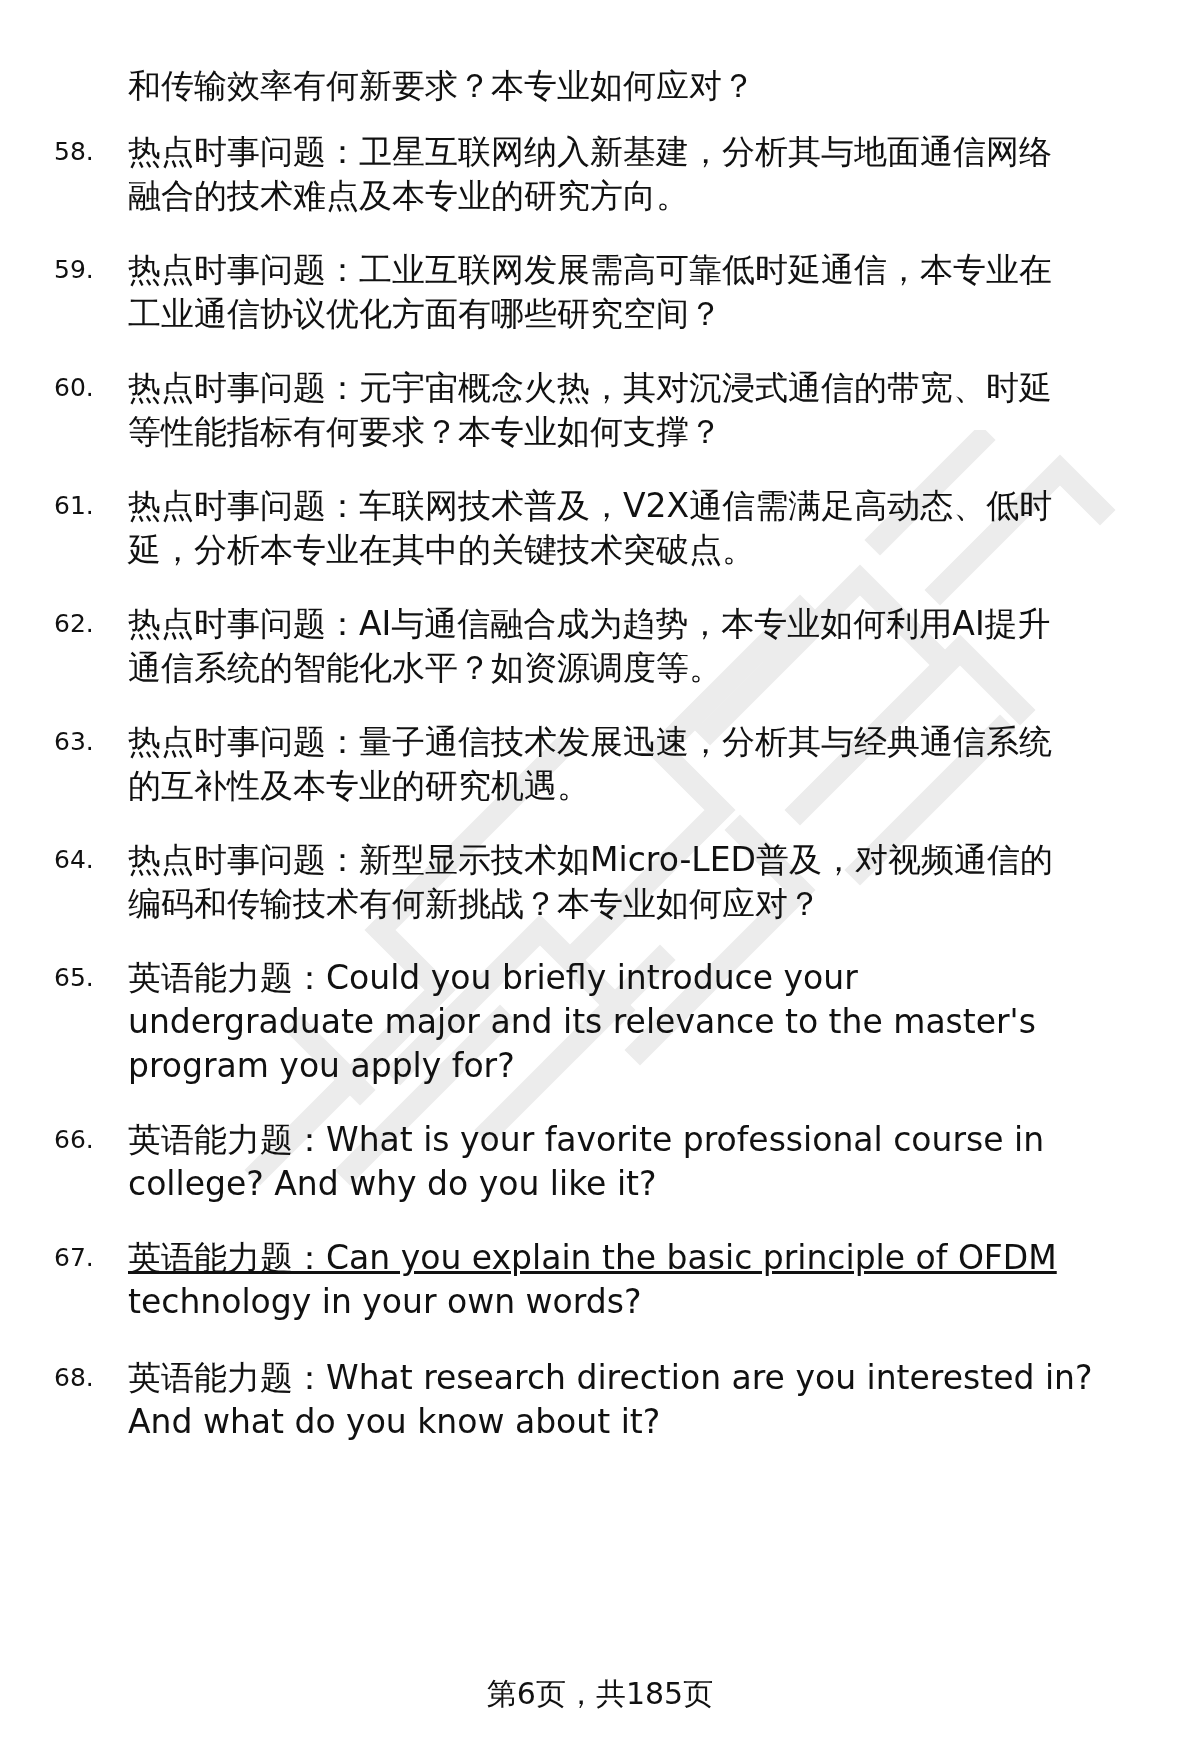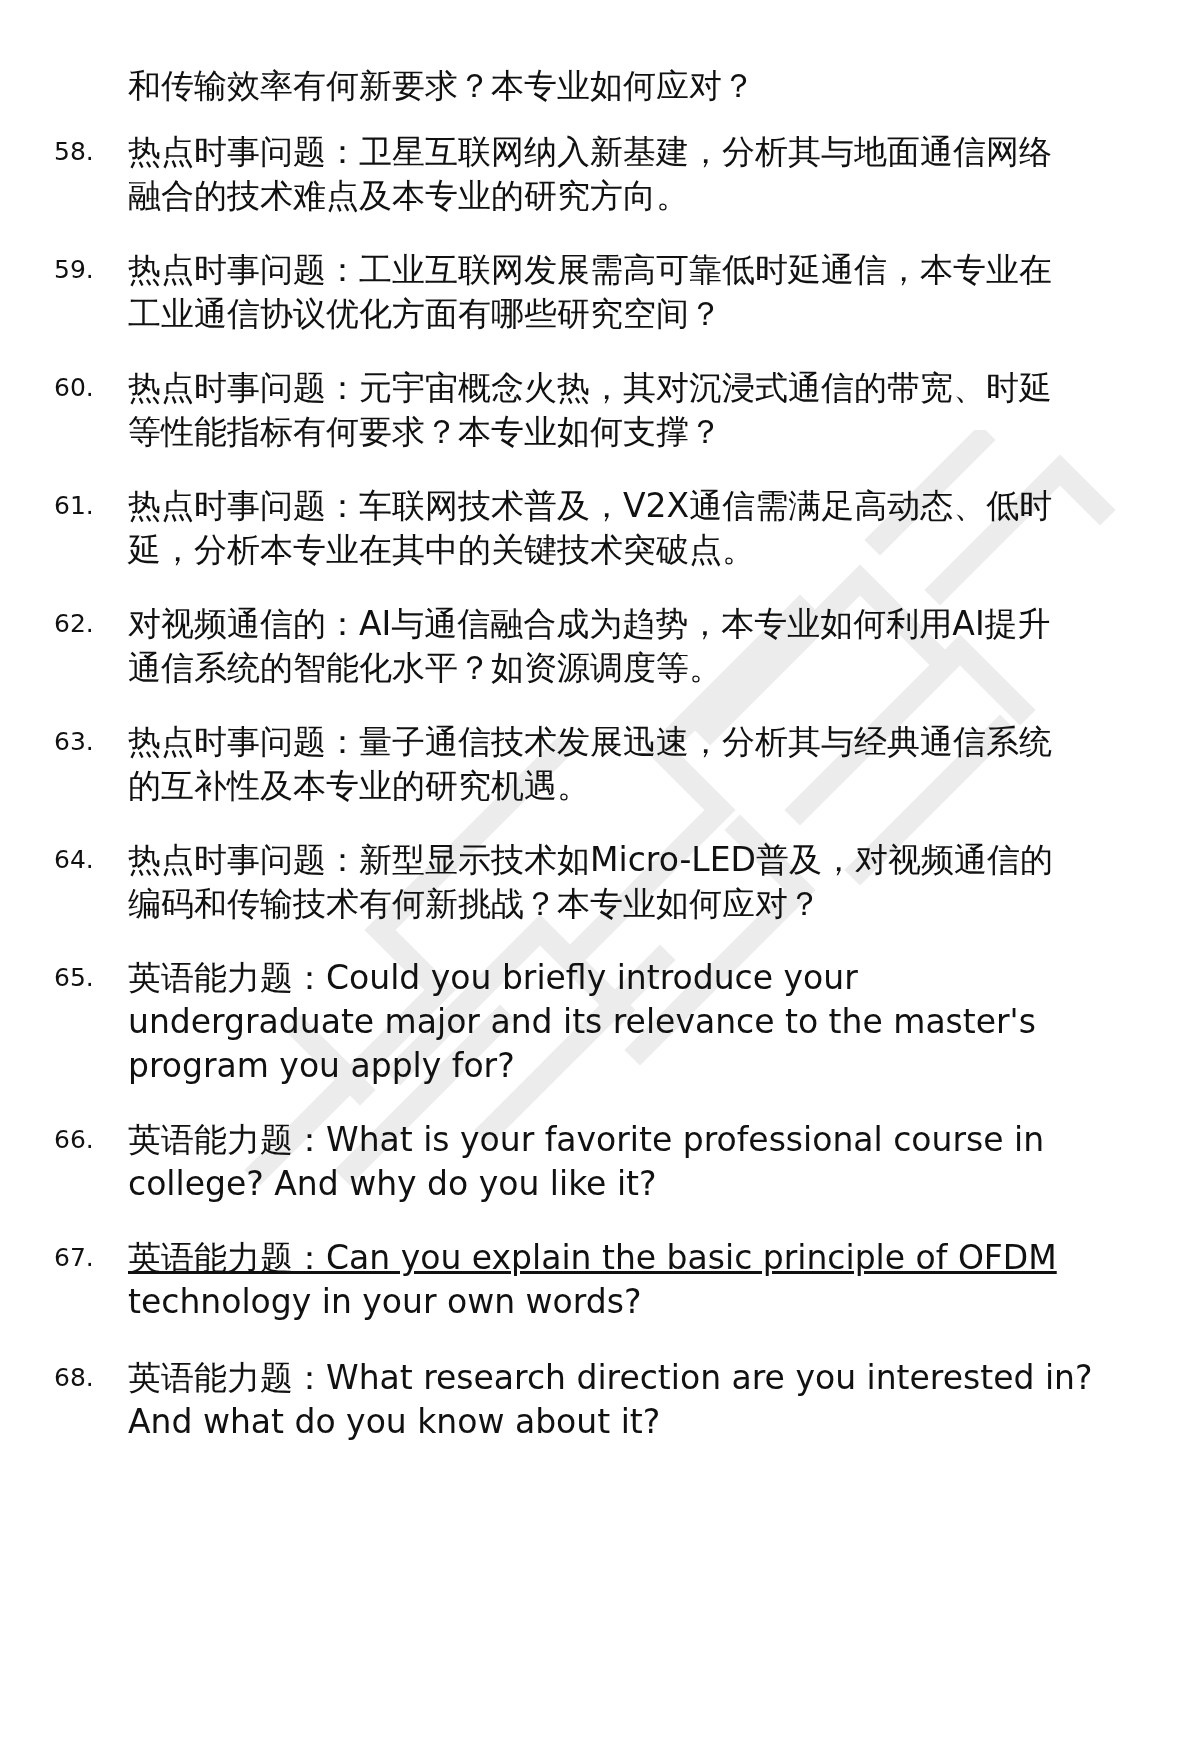--- a/index.html
+++ b/index.html
@@ -105,21 +105,21 @@
     </div>
 
     <div>
       <div class="num" style="top:482px;">61.</div>
       <div class="line text" style="top:482px;">热点时事问题：车联网技术普及，V2X通信需满足高动态、低时</div>
       <div class="line text" style="top:526px;">延，分析本专业在其中的关键技术突破点。</div>
     </div>
 
     <div>
       <div class="num" style="top:600px;">62.</div>
-      <div class="line text" style="top:600px;">对视频通信的：AI与通信融合成为趋势，本专业如何利用AI提升</div>
+      <div class="line text" style="top:600px;">热点时事问题：AI与通信融合成为趋势，本专业如何利用AI提升</div>
       <div class="line text" style="top:644px;">通信系统的智能化水平？如资源调度等。</div>
     </div>
 
     <div>
       <div class="num" style="top:718px;">63.</div>
       <div class="line text" style="top:718px;">热点时事问题：量子通信技术发展迅速，分析其与经典通信系统</div>
       <div class="line text" style="top:762px;">的互补性及本专业的研究机遇。</div>
     </div>
 
     <div>
@@ -148,13 +148,14 @@
     </div>
 
     <div>
       <div class="num" style="top:1354px;">68.</div>
       <div class="line text" style="top:1354px;">英语能力题：What research direction are you interested in?</div>
       <div class="line text" style="top:1398px;">And what do you know about it?</div>
     </div>
 
   </div>
 
+  <div class="footer">第6页，共185页</div>
 </div>
 
 </body></html>

